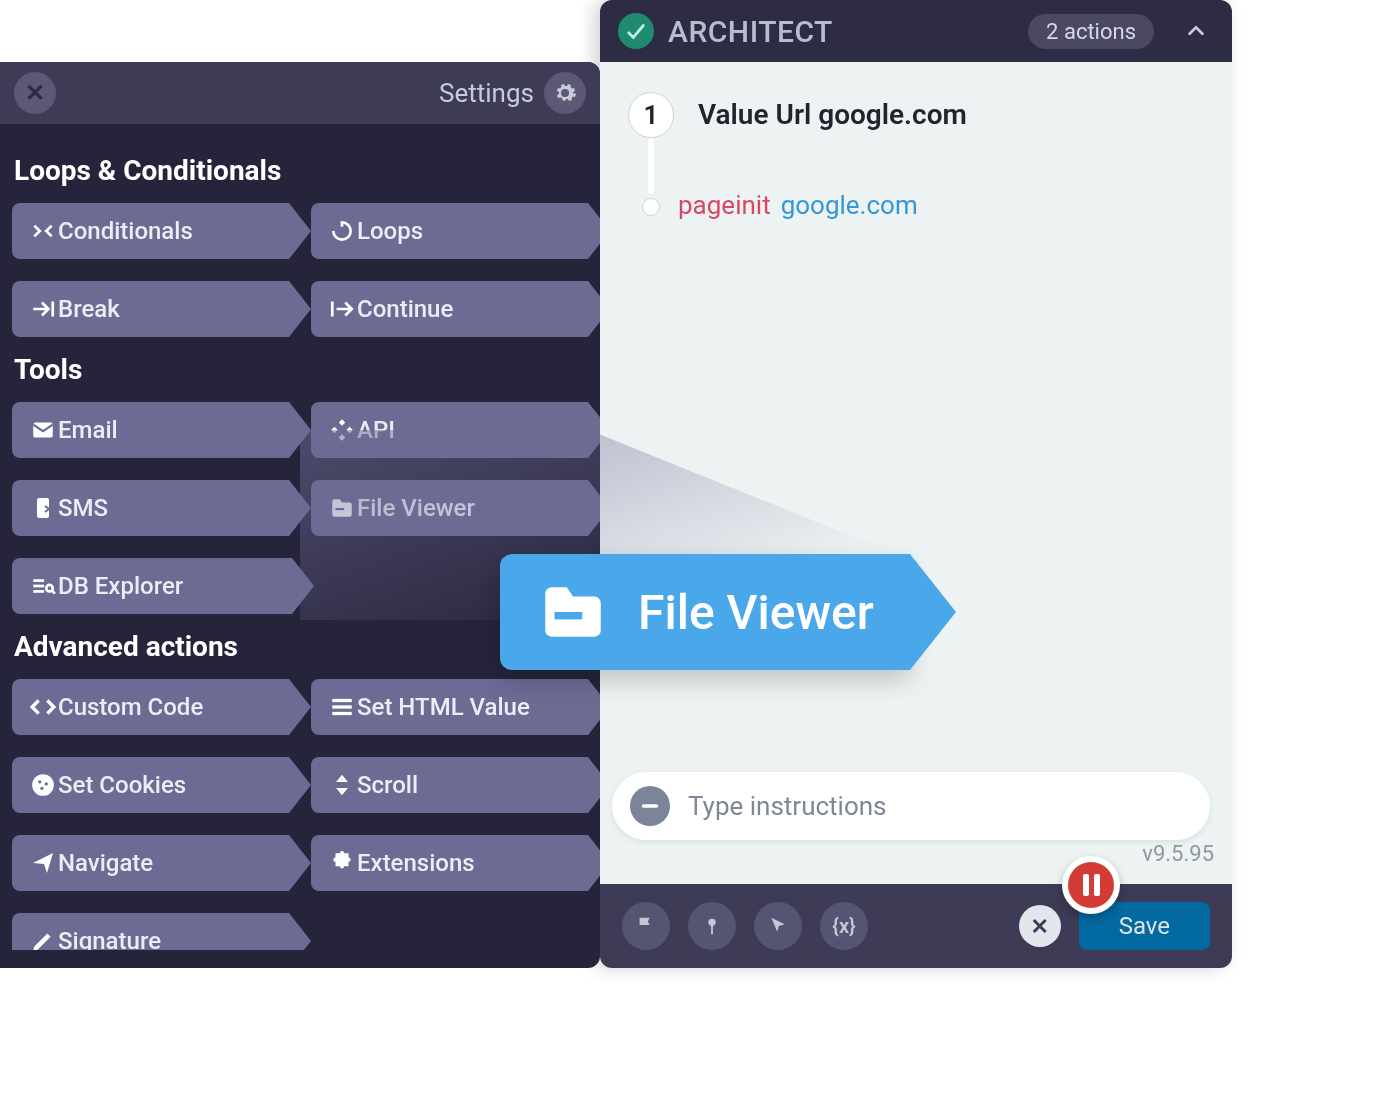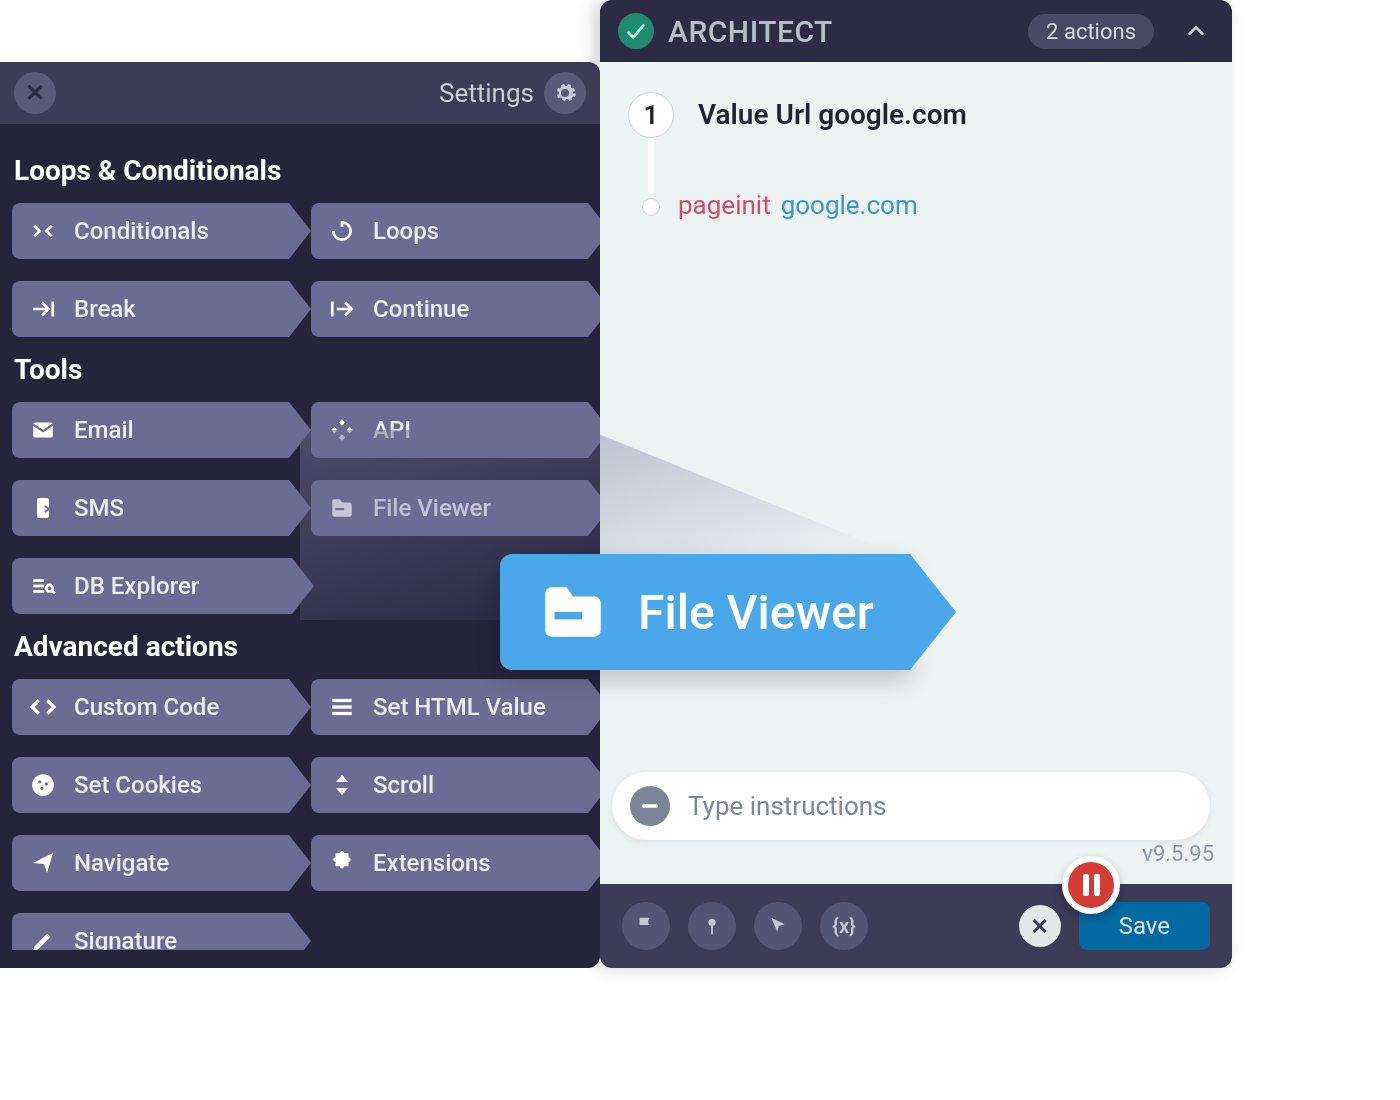--- a/index.html
+++ b/index.html
@@ -77,21 +77,21 @@
     display:flex;align-items:center;justify-content:center;}
 
   .palette-body{ padding:14px 12px 0 12px; height: calc(100% - 62px); overflow:hidden; }
   .section-title{ color:#fff; font-size:28px; font-weight:700; margin:16px 0 16px 2px; }
   .btn-grid{ display:grid; grid-template-columns: 1fr 1fr; gap:22px 22px; }
   .btn-grid.single{ grid-template-columns: 1fr; max-width:280px;}
 
   .action-chip{
     position: relative;
     height:56px; background:#6c6b94; border-radius:8px 0 0 8px;
-    display:flex; align-items:center; gap:16px; padding:0 16px;
+    display:flex; align-items:center; padding:0 16px;
     color:#ecedf4; font-size:24px; font-weight:500;
   }
   .action-chip::after{
     content:""; position:absolute; right:-22px; top:0; width:0;height:0;
     border-top:28px solid transparent; border-bottom:28px solid transparent;
     border-left:22px solid #6c6b94;
   }
   .chip-icon{ width:30px;height:30px; display:flex;align-items:center;justify-content:center; flex-shrink:0; }
 
   

